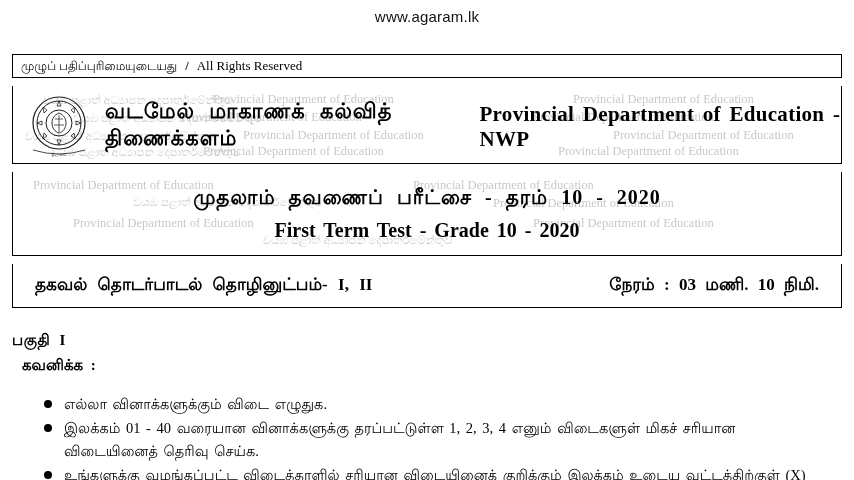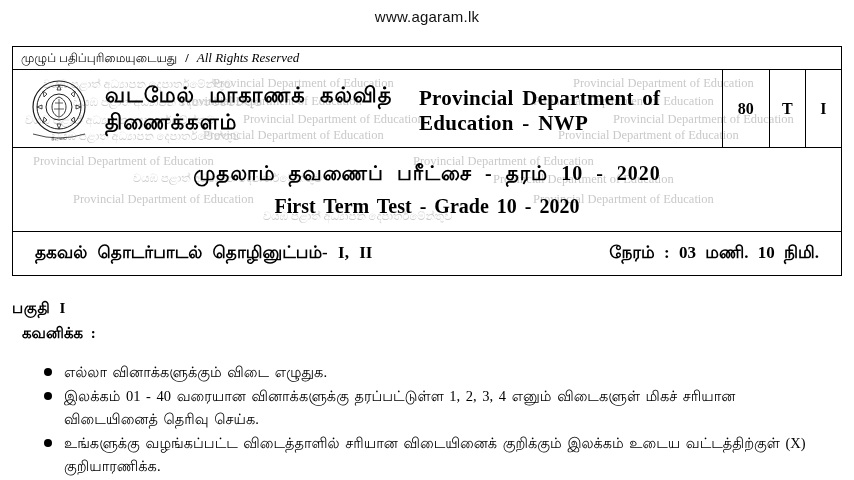--- a/index.html
+++ b/index.html
@@ -31,39 +31,39 @@
   }
   .paper {
     position: absolute;
     left: 12px;
     top: 46px;
     width: 830px;
   }
   .box {
     border: 1.5px solid #000;
     box-sizing: border-box;
+    margin-top: 8px;
   }
   .rights-bar {
     height: 24px;
     display: flex;
     align-items: center;
     padding-left: 8px;
     font-size: 12.5px;
     gap: 0px;
   }
   .rights-tamil {
     font-size: 12px;
   }
   .rights-sep {
     padding: 0 8px;
     font-weight: bold;
   }
   .rights-en {
     font-size: 13px;
-    font-style: italic;
   }
   .header-row {
     position: relative;
     height: 78px;
     display: flex;
     align-items: stretch;
     border-top: none;
     overflow: hidden;
   }
   .emblem-cell {
@@ -289,25 +289,20 @@
             <text x="34" y="64" font-size="4" text-anchor="middle" fill="#1a1a1a" font-family="'Liberation Serif', serif">ශ්‍රී ලංකාව</text>
           </svg>
         </div>
       </div>
 
       <div class="title-cell">
         <div class="title-ta">வடமேல்  மாகாணக்  கல்வித்  திணைக்களம்</div>
         <div class="title-en">Provincial Department of Education - NWP</div>
       </div>
 
-      <div class="code-cell">
-        <div class="code-box num">80</div>
-        <div class="code-box">T</div>
-        <div class="code-box">I</div>
-      </div>
     </div>
 
     <div class="box exam-row">
       <div class="watermark">
         <div class="wm-line" style="left:20px; top:6px;">Provincial Department of Education</div>
         <div class="wm-line" style="left:400px; top:6px;">Provincial Department of Education</div>
         <div class="wm-line ta" style="left:120px; top:24px;">වයඹ පළාත් අධ්‍යාපන දෙපාර්තමේන්තුව</div>
         <div class="wm-line" style="left:480px; top:24px;">Provincial Department of Education</div>
         <div class="wm-line" style="left:60px; top:44px;">Provincial Department of Education</div>
         <div class="wm-line" style="left:520px; top:44px;">Provincial Department of Education</div>

